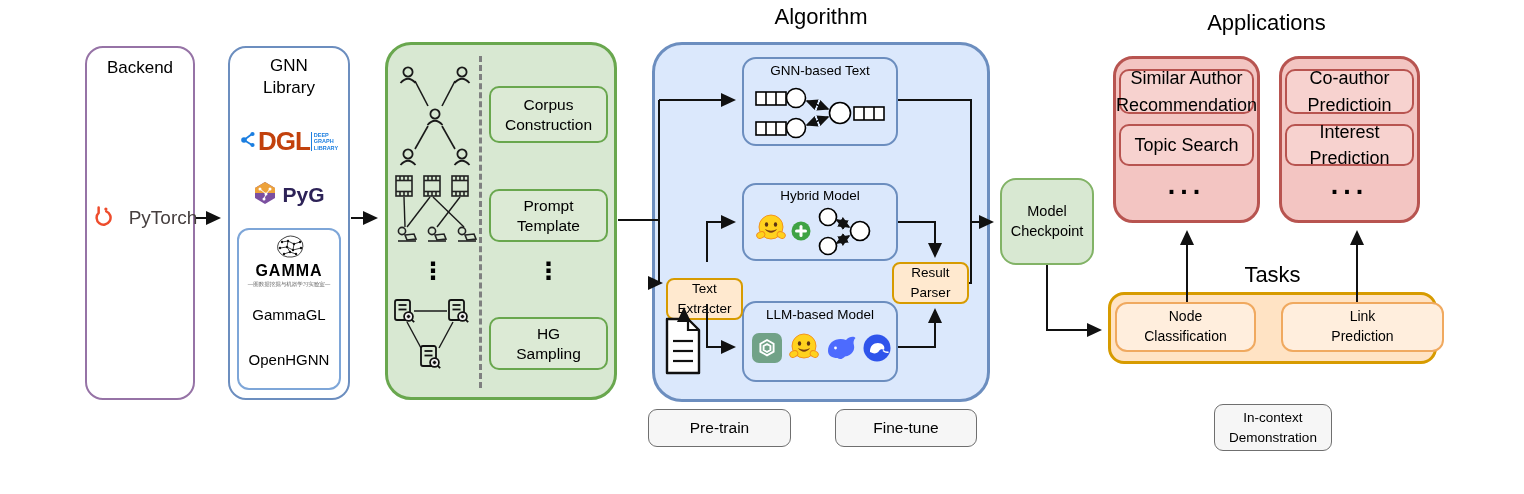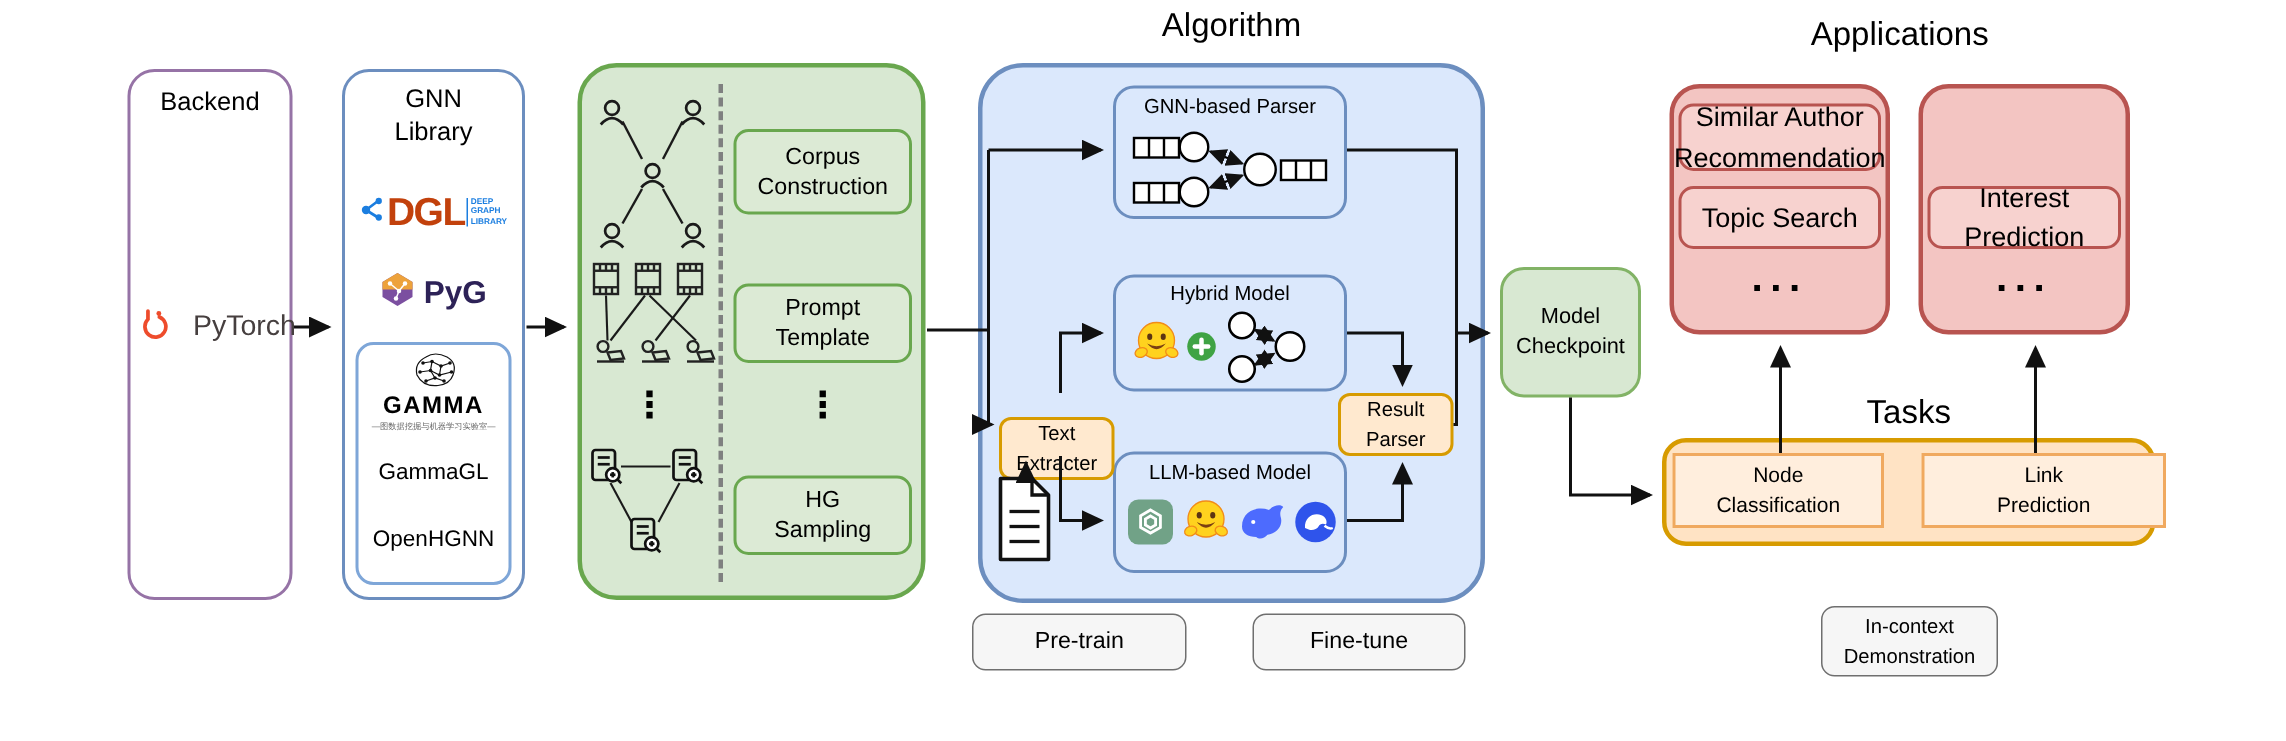--- a/index.html
+++ b/index.html
@@ -58,21 +58,21 @@
   .app-chip{background:var(--red-fill2);border:2.5px solid var(--red-stroke);border-radius:10px;font-size:18px;line-height:1.45;}
   #app-chip-1a{left:1119px;top:69px;width:135px;height:45px;}
   #app-chip-1b{left:1119px;top:124px;width:135px;height:42px;}
   #app-chip-2a{left:1285px;top:69px;width:129px;height:45px;}
   #app-chip-2b{left:1285px;top:124px;width:129px;height:42px;}
   .hdots{font-size:27px;font-weight:800;letter-spacing:5px;text-align:center;line-height:1;}
   #app-dots-1{left:1119px;top:172px;width:135px;}
   #app-dots-2{left:1285px;top:172px;width:129px;}
   #tasks-title{left:1108px;top:262px;width:329px;}
   #tasks-box{left:1108px;top:292px;width:329px;height:72px;background:var(--orange-fill2);border:3.5px solid var(--orange-stroke);border-radius:16px;}
-  .task-chip{background:#ffeedd;border:2px solid #f0a95f;border-radius:0;font-size:14px;line-height:1.4;}
+  .task-chip{background:#ffeedd;border:2px solid #f0a95f;border-radius:12px;font-size:14px;line-height:1.4;}
   #node-chip{left:1115px;top:302px;width:141px;height:50px;}
   #link-chip{left:1281px;top:302px;width:163px;height:50px;}
   .gray-chip{background:#f6f6f6;border:1.5px solid #6f6f6f;border-radius:9px;}
   #pretrain-chip{left:648px;top:409px;width:143px;height:38px;font-size:15.5px;}
   #finetune-chip{left:835px;top:409px;width:142px;height:38px;font-size:15.5px;}
   #incontext-chip{left:1214px;top:404px;width:118px;height:47px;font-size:13.5px;line-height:1.45;}
   #overlay{left:0;top:0;pointer-events:none;}
 </style>
 </head>
 <body>
@@ -162,21 +162,21 @@
 Template</div>
   <div class="abs vdots" id="data-dots-left">⋮</div>
   <div class="abs vdots" id="data-dots-right">⋮</div>
   <div class="abs ctr pre green-chip" id="hg-chip">HG
 Sampling</div>
 
   <div class="abs sec-title" id="algo-title">Algorithm</div>
   <div class="abs" id="algo-box"></div>
 
   <div class="abs model-box" id="gnnmodel-box">
-    <div class="model-label" style="top:4px;">GNN-based Parser</div>
+    <div class="model-label" style="top:4px;">GNN-based Text</div>
     <svg width="151" height="60" viewBox="0 0 151 60" style="position:absolute;left:0;top:25px;">
       <g stroke="#000" stroke-width="1.6" fill="#fff">
         <rect x="12" y="8" width="30" height="13"></rect>
           <line x1="22" y1="8" x2="22" y2="21"></line>
           <line x1="32" y1="8" x2="32" y2="21"></line>
         <rect x="12" y="38" width="30" height="13"></rect>
           <line x1="22" y1="38" x2="22" y2="51"></line>
           <line x1="32" y1="38" x2="32" y2="51"></line>
         <circle cx="52" cy="14" r="9.5"></circle>
           <circle cx="52" cy="44" r="9.5"></circle>
@@ -258,20 +258,22 @@
   <div class="abs ctr pre" id="checkpoint-box">Model
 Checkpoint</div>
 
   <div class="abs sec-title" id="apps-title">Applications</div>
   <div class="abs app-group" id="app-group-1"></div>
   <div class="abs app-group" id="app-group-2"></div>
   <div class="abs ctr pre app-chip" id="app-chip-1a">Similar Author
 Recommendation</div>
   <div class="abs ctr pre app-chip" id="app-chip-1b">Topic Search</div>
   <div class="abs hdots" id="app-dots-1">...</div>
+  <div class="abs ctr pre app-chip" id="app-chip-2a">Co-author
+Predictioin</div>
   <div class="abs ctr pre app-chip" id="app-chip-2b">Interest
 Prediction</div>
   <div class="abs hdots" id="app-dots-2">...</div>
 
   <div class="abs sec-title" id="tasks-title">Tasks</div>
   <div class="abs" id="tasks-box"></div>
   <div class="abs ctr pre task-chip" id="node-chip">Node
 Classification</div>
   <div class="abs ctr pre task-chip" id="link-chip">Link
 Prediction</div>

